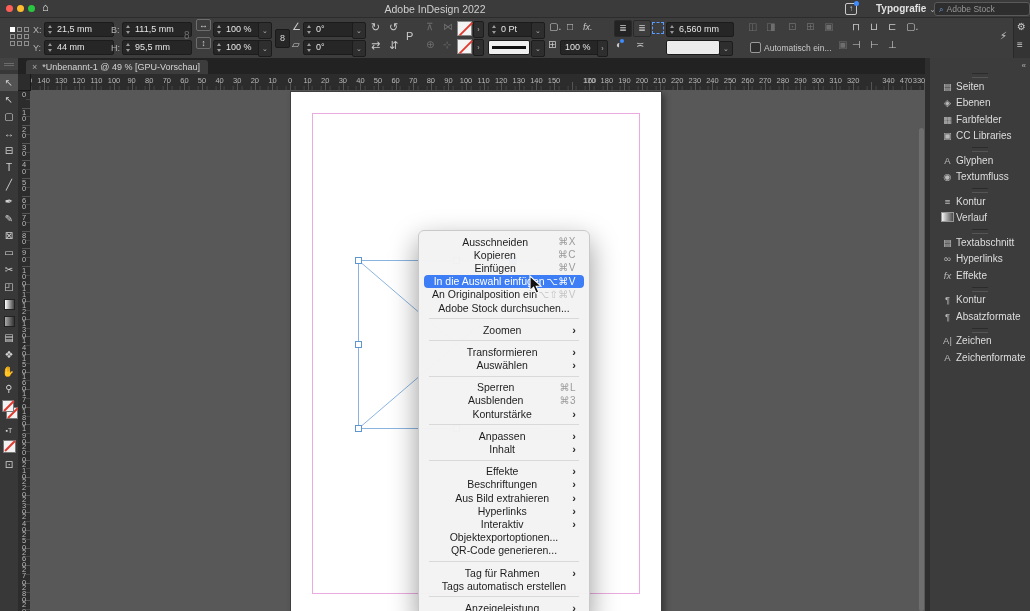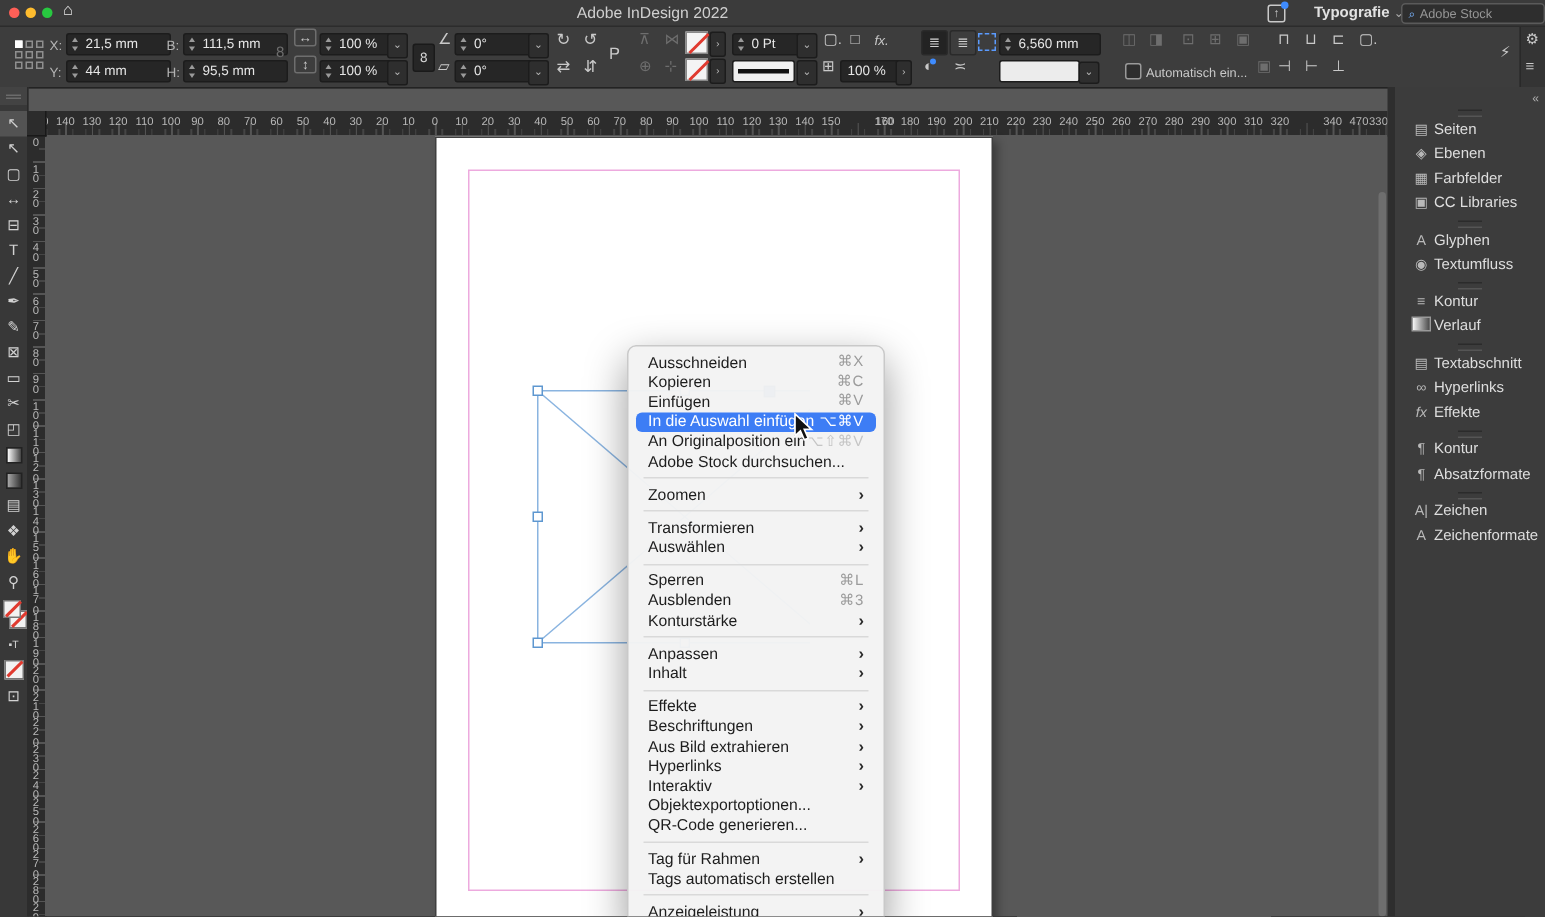--- a/index.html
+++ b/index.html
@@ -87,21 +87,21 @@
   .pgroup .handle{position:absolute;left:42px;top:3px;width:16px;height:3px;border-top:1px solid #2b2b2b;border-bottom:1px solid #555;}
   .pitem{display:flex;align-items:center;height:16.5px;padding-left:9px;color:#dedede;font-size:10px;}
   .pitem .ic{width:17px;color:#b9b9b9;font-size:9.5px;text-align:center;flex:none;}
   .pitem .grad{display:inline-block;width:11px;height:8px;background:linear-gradient(90deg,#f5f5f5,#4a4a4a);border:1px solid #999;}
 
   
   .selsvg{position:absolute;left:290px;top:153px;}
 
   
   .menu{position:absolute;left:418px;top:230px;width:170px;background:rgba(243,243,243,0.97);border:1px solid #c9c9c9;border-radius:6px;box-shadow:0 10px 28px rgba(0,0,0,0.4);padding:4px 0;z-index:10;}
-  .mrow{position:relative;display:flex;align-items:center;height:13.2px;margin:0 5px;padding:0 8px;border-radius:4px;color:#1d1d1d;font-size:10.5px;white-space:nowrap;}
+  .mrow{position:relative;display:flex;align-items:center;height:13.2px;margin:0 5px;padding:0 8px;border-radius:4px;color:#1d1d1d;font-size:10.5px;white-space:nowrap;text-align:center;}
   .mrow .ml{flex:1;overflow:hidden;}
   .mrow .ms{color:#9b9b9b;font-size:10px;letter-spacing:0.5px;}
   .mrow .ms.dis{color:#c5c5c5;}
   .mrow .sub{color:#2a2a2a;font-size:11px;font-weight:bold;line-height:10px;}
   .mrow.hl{background:#3d7df5;color:#fff;}
   .mrow.hl .ms{color:#fff;}
   .msep{height:1px;background:#d9d9d9;margin:4px 10px;}
 
   .cursor{position:absolute;z-index:20;}
 </style>
@@ -242,20 +242,25 @@
         <div class="tool" style="top: 305px;">✋</div>
         <div class="tool" style="top: 322px;">⚲</div>
       </div>
     <div class="tswatch" style="left:2px;top:342px;z-index:2;"></div>
     <div class="tswatch" style="left:6px;top:349px;"></div>
     <div class="tool" style="top:364px;font-size:7px;">▪T</div>
     <div class="tswatch" style="left:3px;top:382px;width:11px;height:11px;"></div>
     <div class="tool" style="top:398px;">⊡</div>
   </div>
 
+  <div class="tabbar">
+    <div class="tab">
+      <span class="x">×</span><span>*Unbenannt-1 @ 49 % [GPU-Vorschau]</span>
+    </div>
+  </div>
 
   <div class="hruler" id="hruler">
       <span class="hnum" style="left: 8px;">150</span>
       <span class="hnum" style="left: 25.6px;">140</span>
       <span class="hnum" style="left: 43.2px;">130</span>
       <span class="hnum" style="left: 60.8px;">120</span>
       <span class="hnum" style="left: 78.4px;">110</span>
       <span class="hnum" style="left: 96px;">100</span>
       <span class="hnum" style="left: 113.6px;">90</span>
       <span class="hnum" style="left: 131.2px;">80</span>

